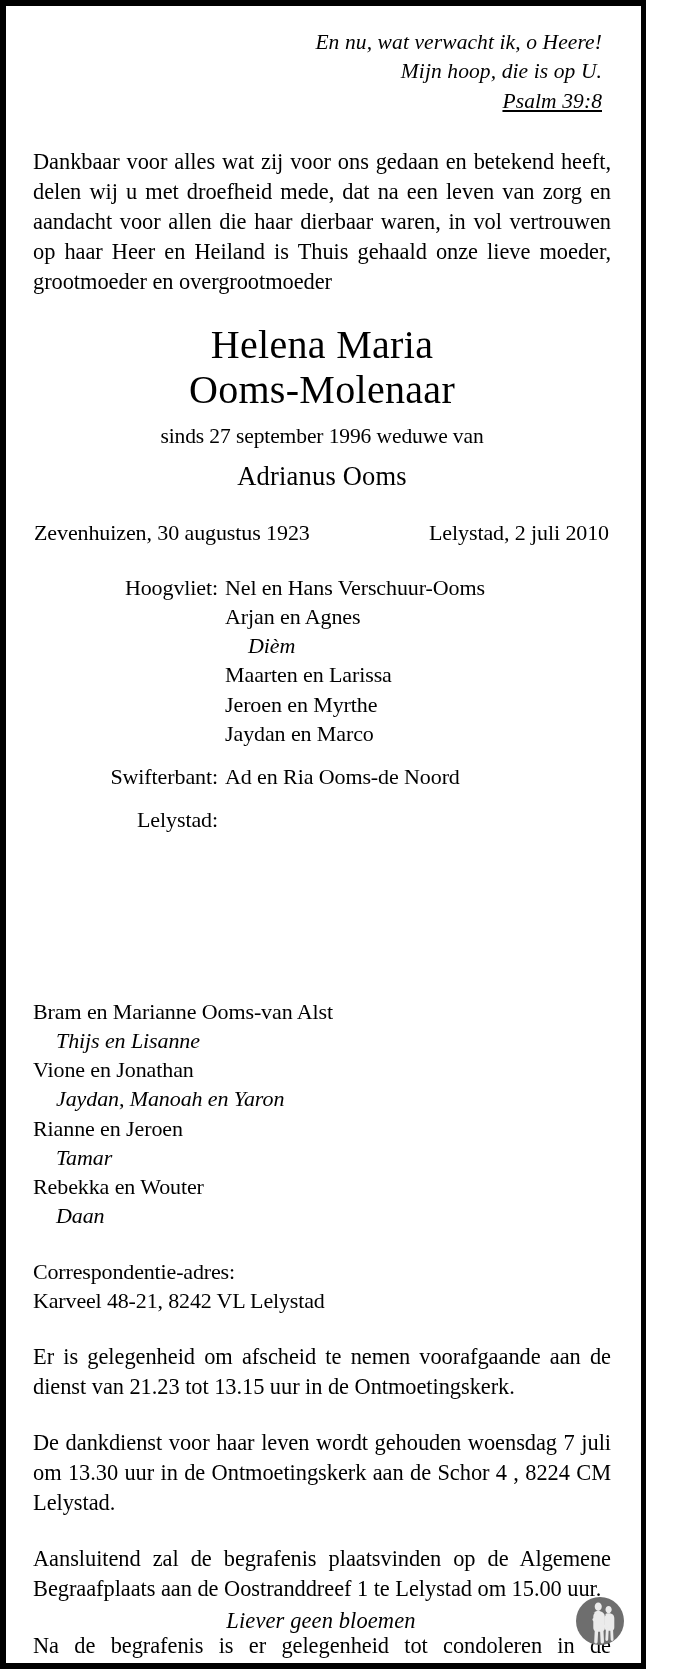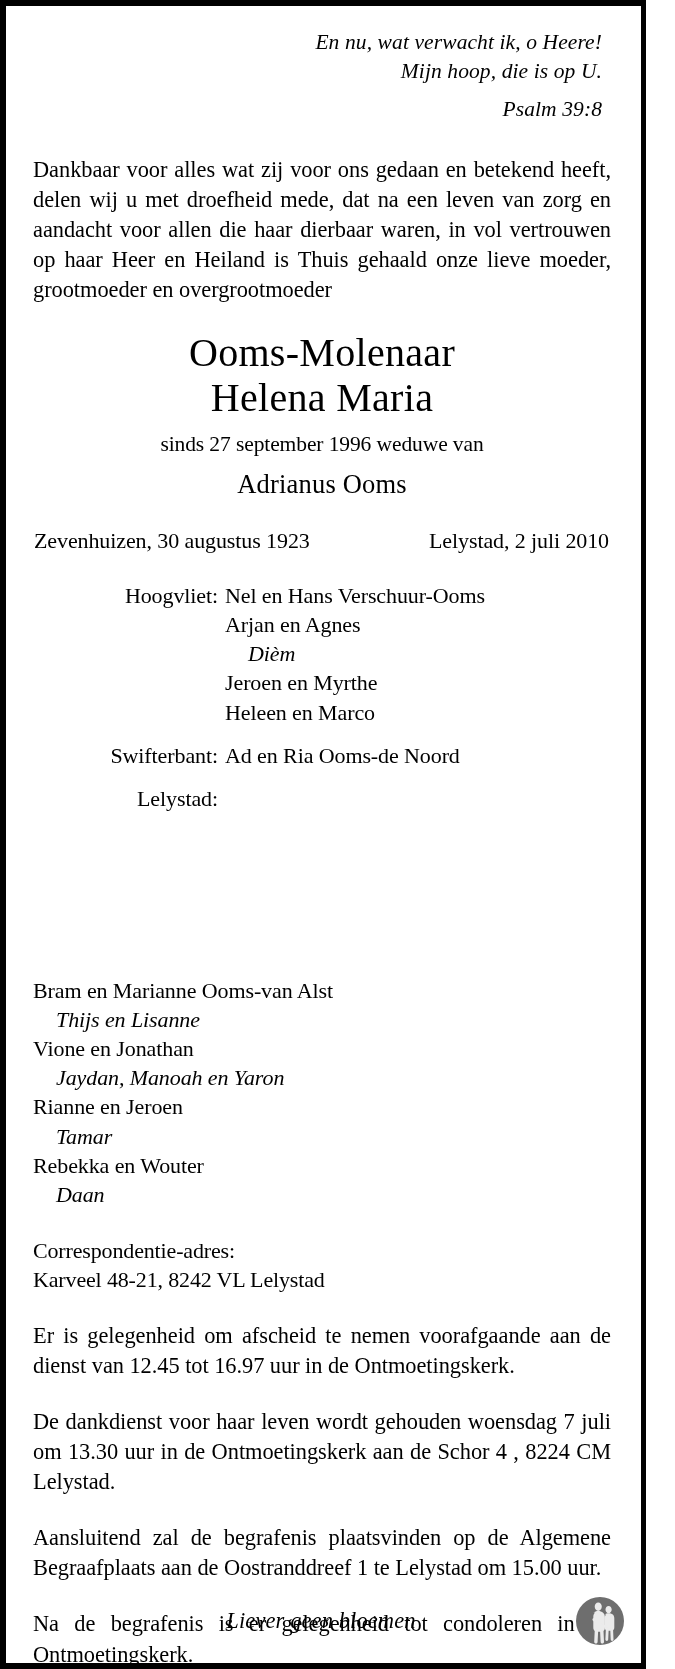--- a/index.html
+++ b/index.html
@@ -33,21 +33,22 @@
   .psalm {
     text-align: right;
     font-style: italic;
     font-size: 21.5px;
     line-height: 1.33;
     letter-spacing: .1px;
     padding-right: 9px;
   }
   .psalm .ref {
     display: block;
-    margin-top: 10px;
+    margin-top: 2px;
+    text-decoration: underline;
   }
 
   
   .intro {
     text-align: justify;
     text-justify: inter-word;
     font-size: 22.4px;
     line-height: 1.345;
     margin-top: 31px;
     letter-spacing: -0.05px;
@@ -166,40 +167,41 @@
 
     <div class="psalm">
       <div>En nu, wat verwacht ik, o Heere!</div>
       <div>Mijn hoop, die is op U.</div>
       <span class="ref">Psalm 39:8</span>
     </div>
 
     <p class="intro">Dankbaar voor alles wat zij voor ons gedaan en betekend heeft, delen wij u met droefheid mede, dat na een leven van zorg en aandacht voor allen die haar dierbaar waren, in vol vertrouwen op haar Heer en Heiland is Thuis gehaald onze lieve moeder, grootmoeder en overgrootmoeder</p>
 
     <div class="nameblock">
+      <div class="name-line">Helena Maria</div>
       <div class="name-line">Ooms-Molenaar</div>
-      <div class="name-line">Helena Maria</div>
       <div class="widow">sinds 27 september 1996 weduwe van</div>
       <div class="spouse">Adrianus Ooms</div>
     </div>
 
     <div class="lifespan">
       <span>Zevenhuizen, 30 augustus 1923</span>
       <span>Lelystad, 2 juli 2010</span>
     </div>
 
     <div class="family">
         <div class="fam-group">
           <div class="fam-city">Hoogvliet:</div>
           <div class="fam-names">
             <span class="gen2">Nel en Hans Verschuur-Ooms</span>
             <span class="gen2">Arjan en Agnes</span>
             <span class="gen3">Dièm</span>
+            <span class="gen2">Maarten en Larissa</span>
             <span class="gen2">Jeroen en Myrthe</span>
-            <span class="gen2">Heleen en Marco</span>
+            <span class="gen2">Jaydan en Marco</span>
           </div>
         </div>
         <div class="fam-group">
           <div class="fam-city">Swifterbant:</div>
           <div class="fam-names">
             <span class="gen2">Ad en Ria Ooms-de Noord</span>
           </div>
         </div>
         <div class="fam-group">
           <div class="fam-city">Lelystad:</div>
@@ -215,21 +217,21 @@
           </div>
         </div>
       </div>
 
     <div class="address">
       <span class="line">Correspondentie-adres:</span>
       <span class="line">Karveel 48-21, 8242 VL  Lelystad</span>
     </div>
 
     <div>
-        <p class="notice">Er is gelegenheid om afscheid te nemen voorafgaande aan de dienst van 12.45 tot 16.97 uur in de Ontmoetingskerk.</p>
+        <p class="notice">Er is gelegenheid om afscheid te nemen voorafgaande aan de dienst van 21.23 tot 13.15 uur in de Ontmoetingskerk.</p>
         <p class="notice">De dankdienst voor haar leven wordt gehouden woensdag 7 juli om 13.30 uur in de Ontmoetingskerk aan de Schor 4 , 8224 CM Lelystad.</p>
         <p class="notice">Aansluitend zal de begrafenis plaatsvinden op de Algemene Begraafplaats aan de Oostranddreef 1 te Lelystad om 15.00 uur.</p>
         <p class="notice">Na de begrafenis is er gelegenheid tot condoleren in de Ontmoetingskerk.</p>
       </div>
 
   </div>
 
   <div class="footer">
     <div class="footer-note">Liever geen bloemen</div>
     <div class="logo">

